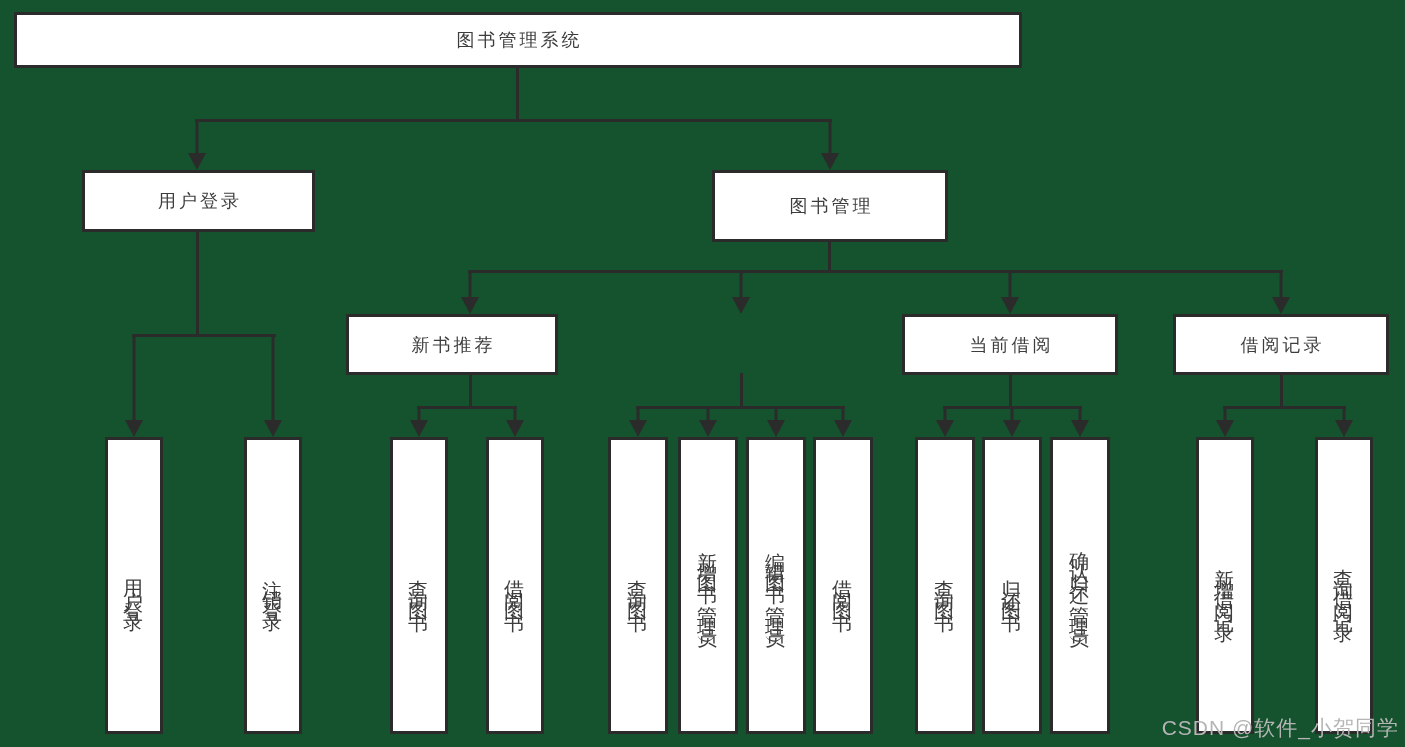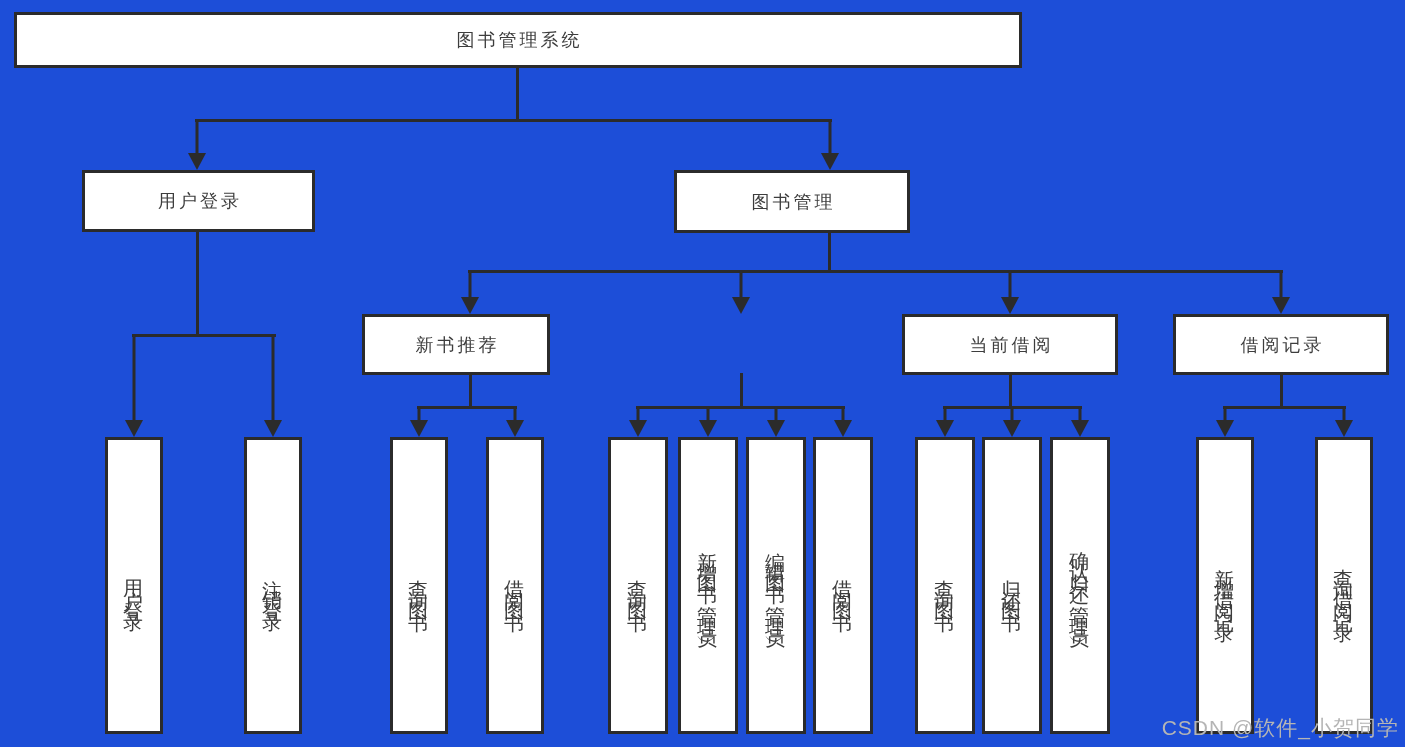--- a/index.html
+++ b/index.html
@@ -1,19 +1,19 @@
 <!DOCTYPE html>
 <html><head>
 <meta charset="utf-8">
 <style>
   html,body{margin:0;padding:0;background:#ffffff;}
   .stage{
     position:relative;
     width:1405px;height:747px;
-    background:#1d4ed8;
+    background:#14532d;
     font-family:"Liberation Sans","DejaVu Sans",sans-serif;
     color:#3d3d3d;
     overflow:hidden;
   }
   
   .node{
     position:absolute;
     box-sizing:border-box;
     border:3px solid #2b2b2b;
     background:#ffffff;
@@ -74,37 +74,37 @@
   </div>
 
   <div class="vline" style="left:516px;top:66px;height:56px"></div>
   <div class="hline" style="left:195px;top:119px;width:637px"></div>
   <div class="varrow" style="left:197px;top:120px;height:50px"></div>
   <div class="varrow" style="left:830px;top:120px;height:50px"></div>
 
   <div class="node" style="left:82px;top:170px;width:233px;height:62px">
     <span class="lbl">用户登录</span>
   </div>
-  <div class="node" style="left:674px;top:170px;width:236px;height:63px">
+  <div class="node" style="left:712px;top:170px;width:236px;height:72px">
     <span class="lbl">图书管理</span>
   </div>
 
   <div class="vline" style="left:196px;top:230px;height:107px"></div>
   <div class="hline" style="left:132px;top:334px;width:144px"></div>
   <div class="varrow" style="left:134px;top:335px;height:102px"></div>
   <div class="varrow" style="left:273px;top:335px;height:102px"></div>
 
   <div class="vline" style="left:828px;top:230px;height:43px"></div>
   <div class="hline" style="left:468px;top:270px;width:815px"></div>
   <div class="varrow" style="left:470px;top:271px;height:43px"></div>
   <div class="varrow" style="left:741px;top:271px;height:43px"></div>
   <div class="varrow" style="left:1010px;top:271px;height:43px"></div>
   <div class="varrow" style="left:1281px;top:271px;height:43px"></div>
 
-  <div class="node" style="left:362px;top:314px;width:188px;height:61px">
+  <div class="node" style="left:346px;top:314px;width:212px;height:61px">
     <span class="lbl">新书推荐</span>
   </div>
   <div class="node" style="left:1173px;top:314px;width:216px;height:61px">
     <span class="lbl">借阅记录</span>
   </div>
   <div class="node" style="left:902px;top:314px;width:216px;height:61px">
     <span class="lbl">当前借阅</span>
   </div>
 
   <div class="vline" style="left:469px;top:373px;height:36px"></div>

